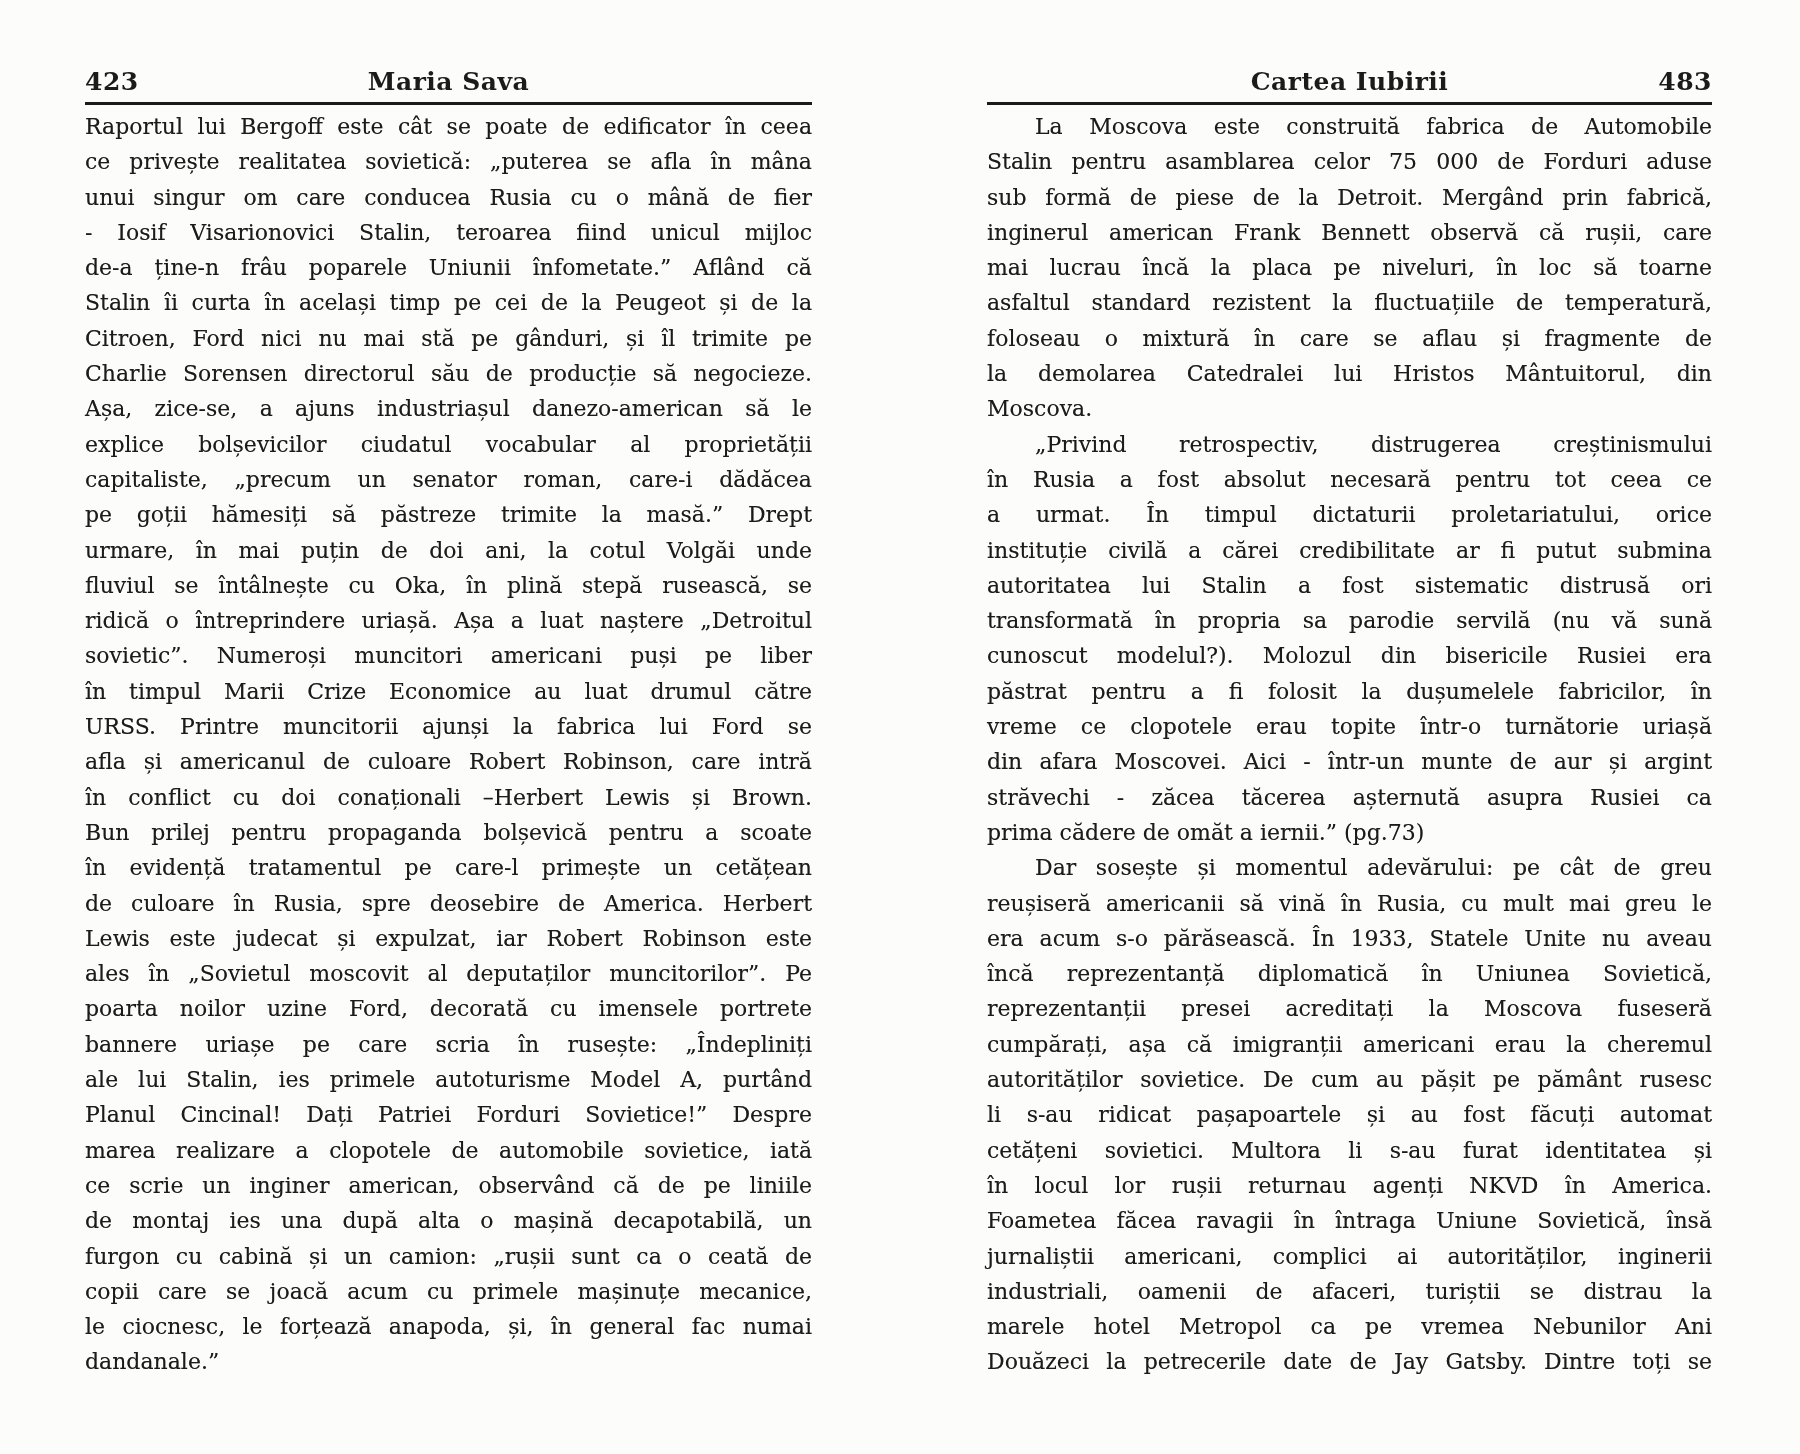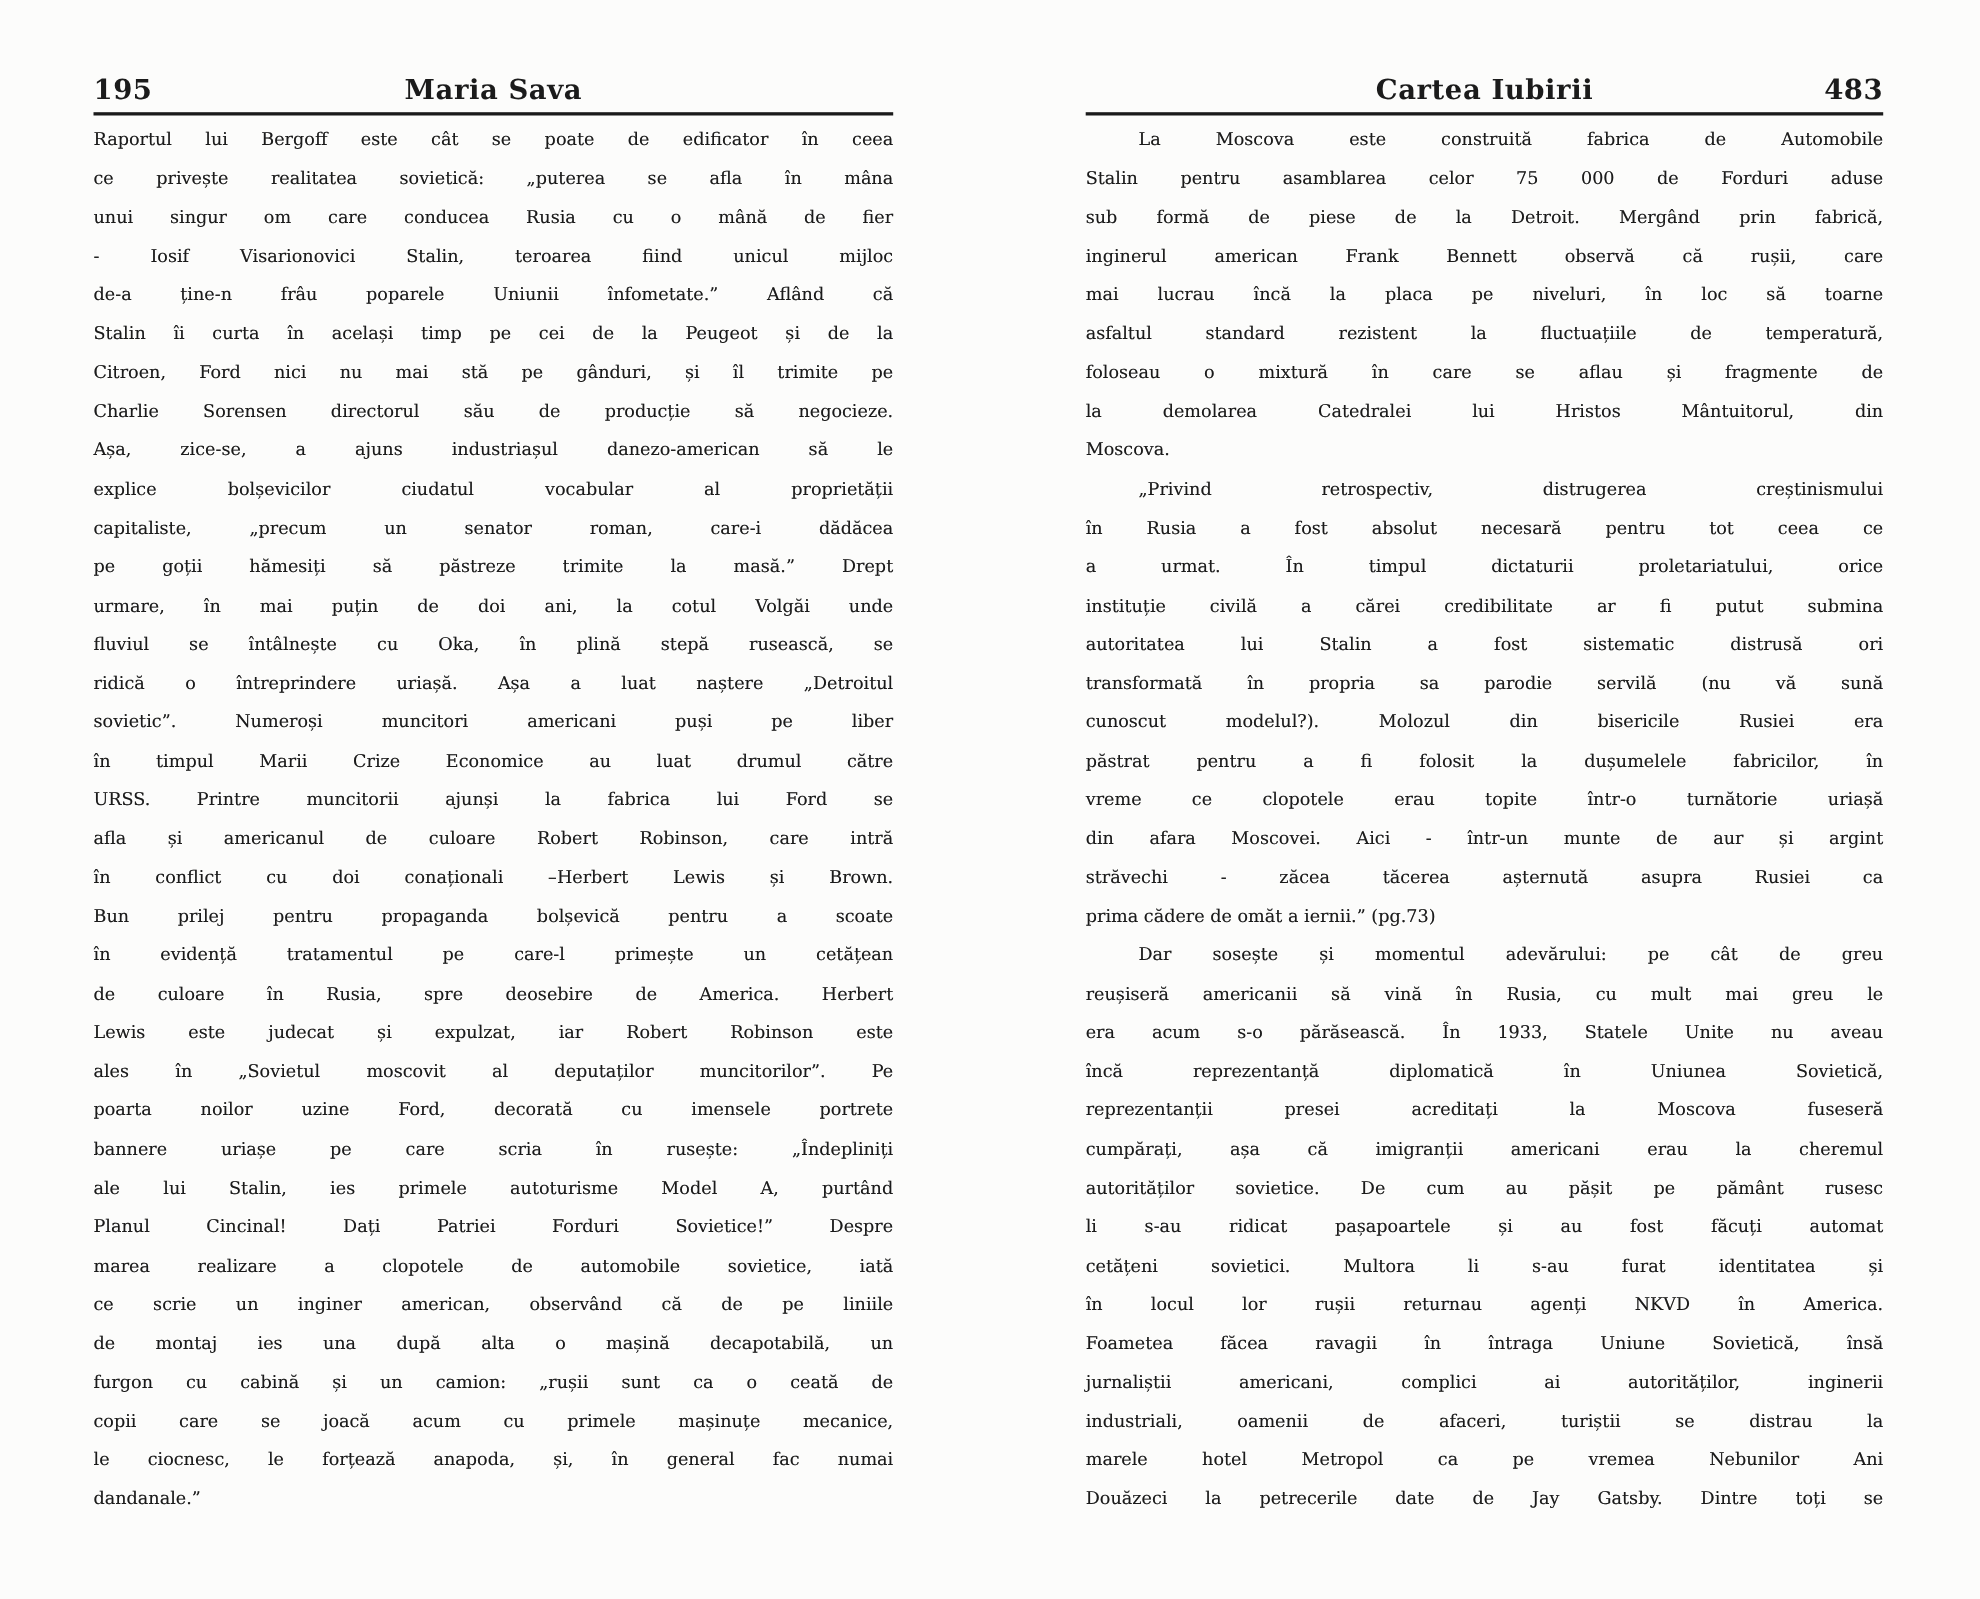--- a/index.html
+++ b/index.html
@@ -16,36 +16,36 @@
     position:relative;margin-top:68px;height:28px;
     font-size:25px;line-height:28px;font-weight:bold;
   }
   .page-num{position:absolute;top:0;letter-spacing:0.5px;}
   .page-left .page-num{left:0;}
   .page-right .page-num{right:0;}
   .running-title{
     display:block;text-align:center;letter-spacing:0.5px;
   }
   .rule{height:3px;background:#1b1b1b;margin-top:6px;}
-  .page-body{margin-top:4px;font-size:16px;text-shadow:0 0 0.4px rgba(20,20,20,0.45);}
+  .page-body{margin-top:4px;font-size:22px;text-shadow:0 0 0.4px rgba(20,20,20,0.45);}
   .line{
     height:35.3px;line-height:35.3px;
     text-align:justify;text-align-last:justify;
     white-space:normal;
   }
   .line.end{text-align-last:left;}
   .line.indent{text-indent:48px;}
   .it{}
 </style>
 </head>
 <body>
 
 <section class="page page-left">
   <header class="page-header">
-    <span class="page-num">195</span>
+    <span class="page-num">423</span>
     <span class="running-title">Maria Sava</span>
   </header>
   <div class="rule"></div>
   <div class="page-body">
       <div class="line"><span>Raportul lui Bergoff este cât se poate de edificator în ceea</span></div>
       <div class="line"><span>ce privește realitatea sovietică: </span><span class="it">„puterea se afla în mâna</span></div>
       <div class="line"><span class="it">unui singur om care conducea Rusia cu o mână de fier</span></div>
       <div class="line"><span class="it">- Iosif Visarionovici Stalin, teroarea fiind unicul mijloc</span></div>
       <div class="line"><span class="it">de-a ține-n frâu poparele Uniunii înfometate.”</span><span> Aflând că</span></div>
       <div class="line"><span>Stalin îi curta în același timp pe cei de la Peugeot și de la</span></div>

